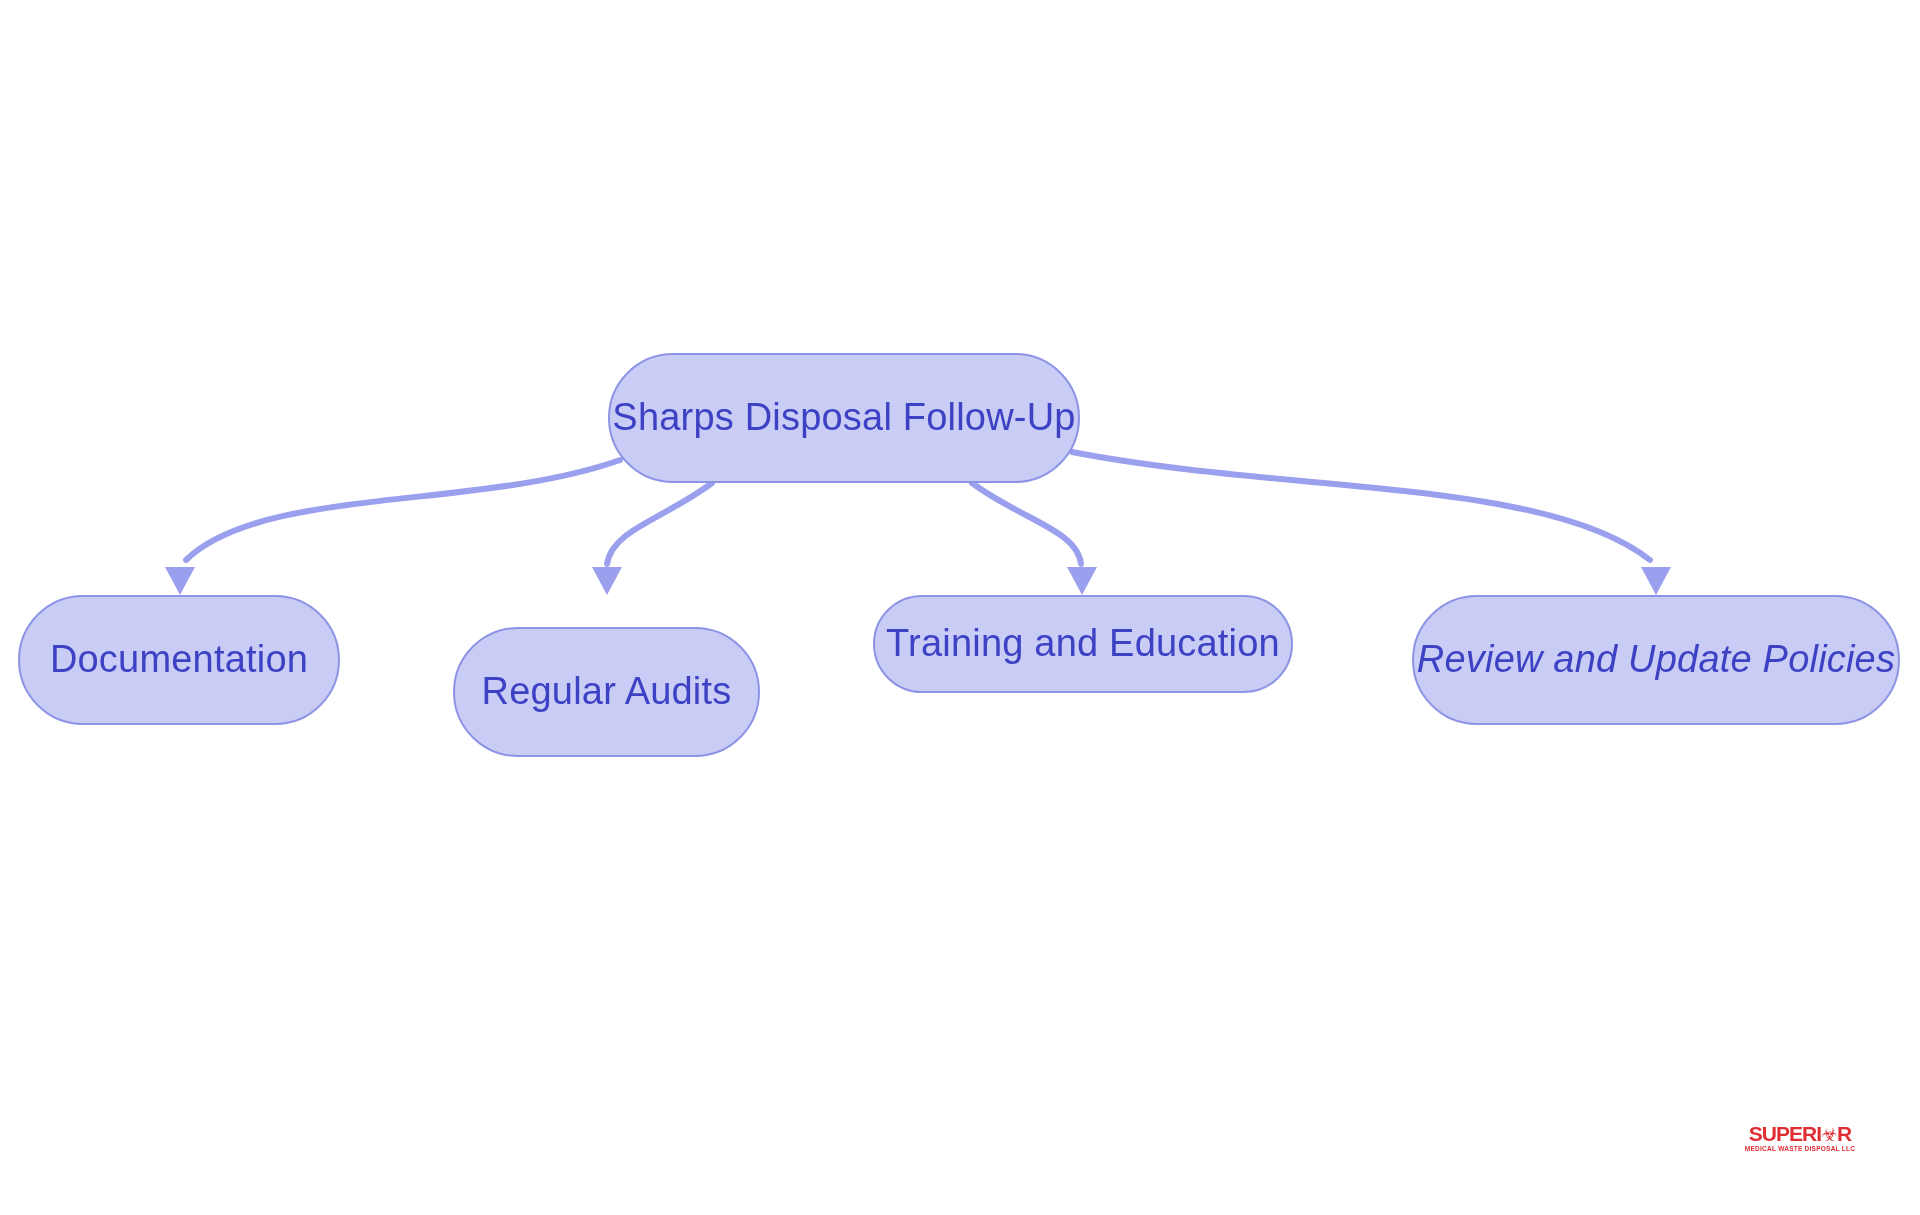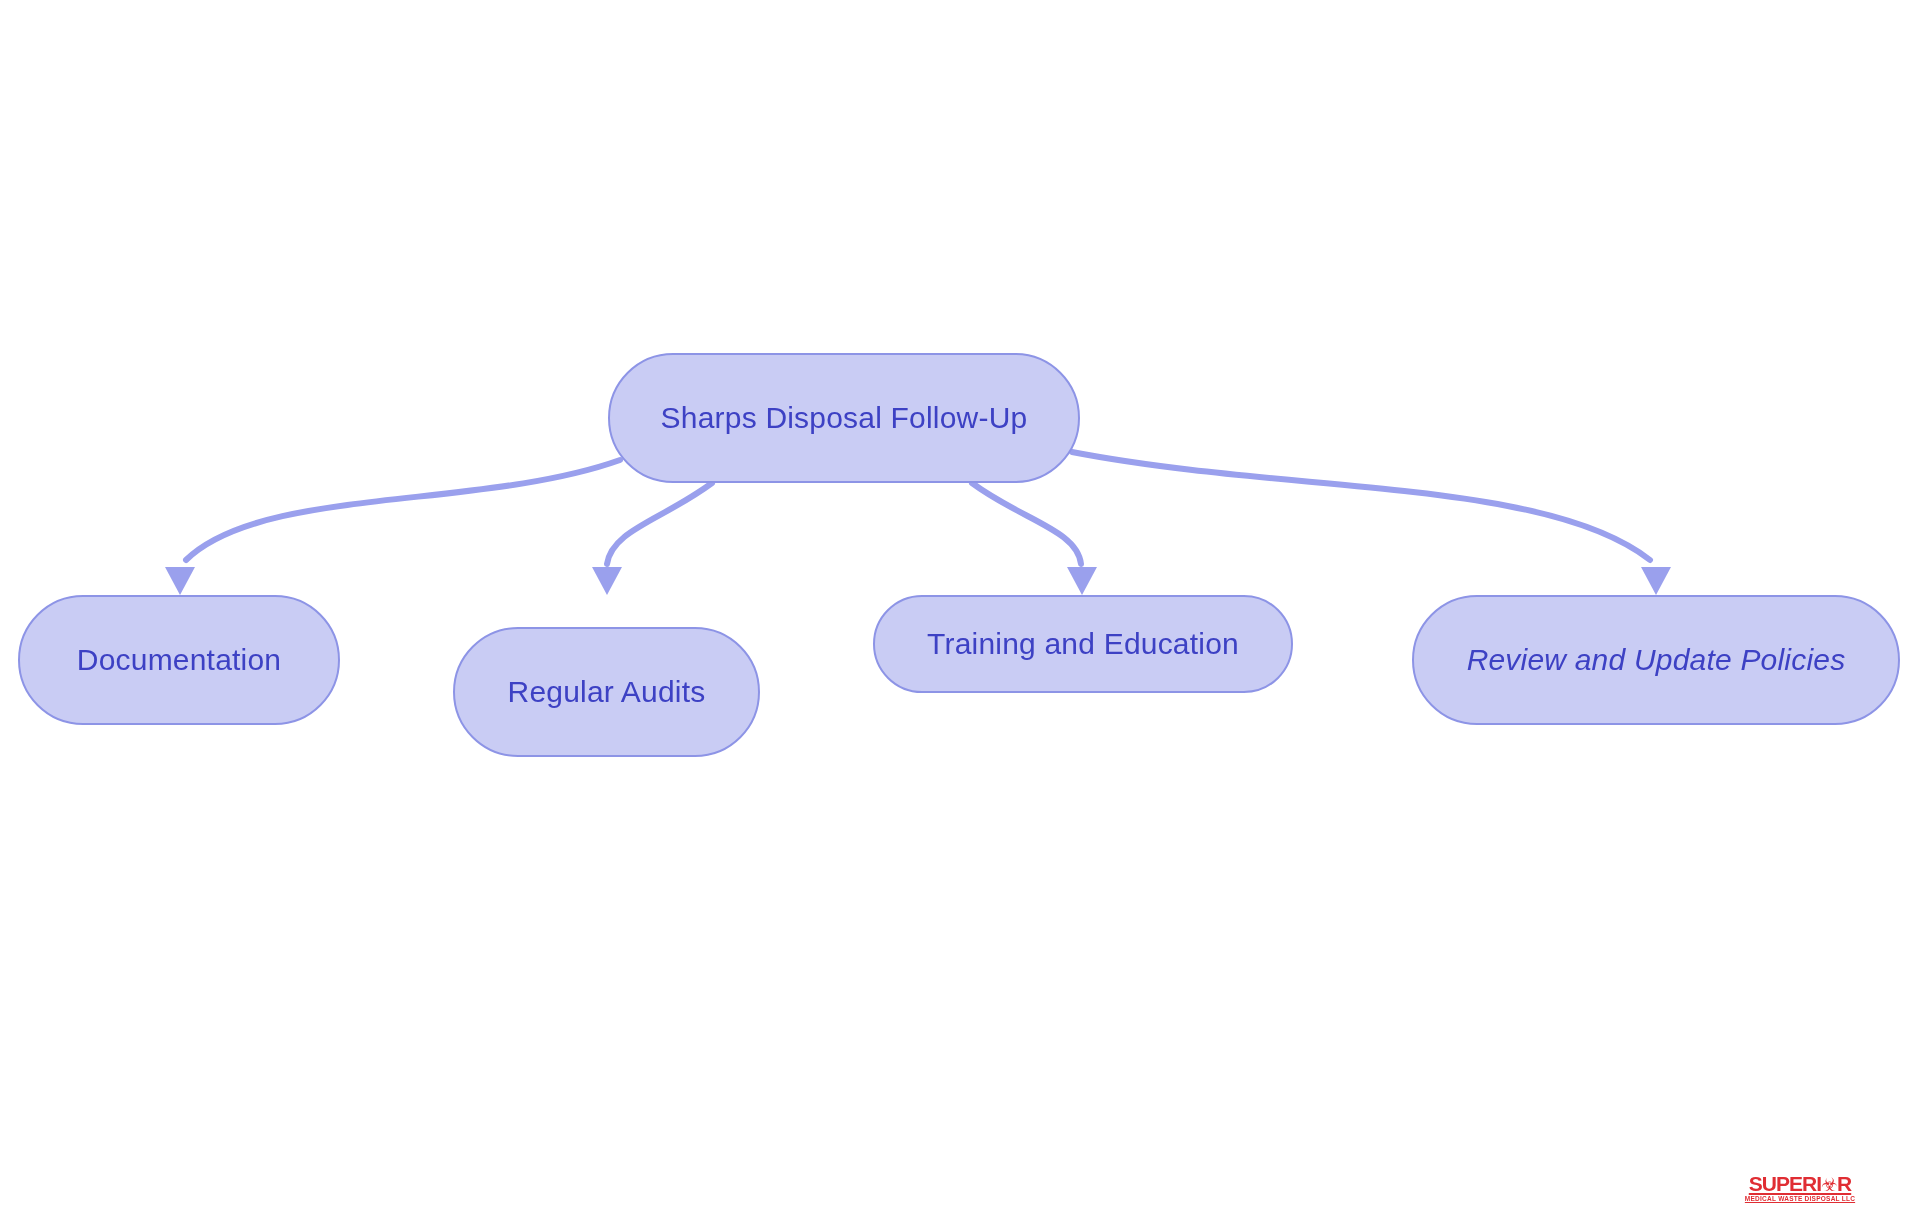--- a/index.html
+++ b/index.html
@@ -32,36 +32,35 @@
     position: absolute;
     box-sizing: border-box;
     background: var(--node-fill, #c9ccf4);
     border: 2px solid var(--node-border, #8d94e6);
     border-radius: 65px;
     display: flex;
     align-items: center;
     justify-content: center;
   }
   .node .node-label {
-    font-size: 30px;
+    font-size: 38px;
     line-height: 1.15;
     color: var(--node-text, #3d41c4);
     letter-spacing: 0.2px;
     white-space: nowrap;
     text-align: center;
   }
   .watermark {
     position: absolute;
     left: 1742px;
-    top: 1173px;
+    top: 1123px;
     width: 116px;
     text-align: center;
     color: var(--wm-red, #e02d33);
     user-select: none;
-    text-decoration: underline;
   }
   .watermark .brand {
     font-size: 21px;
     font-weight: 800;
     line-height: 1;
     letter-spacing: -1px;
     white-space: nowrap;
   }
   .watermark .brand .bio {
     font-size: 19px;

